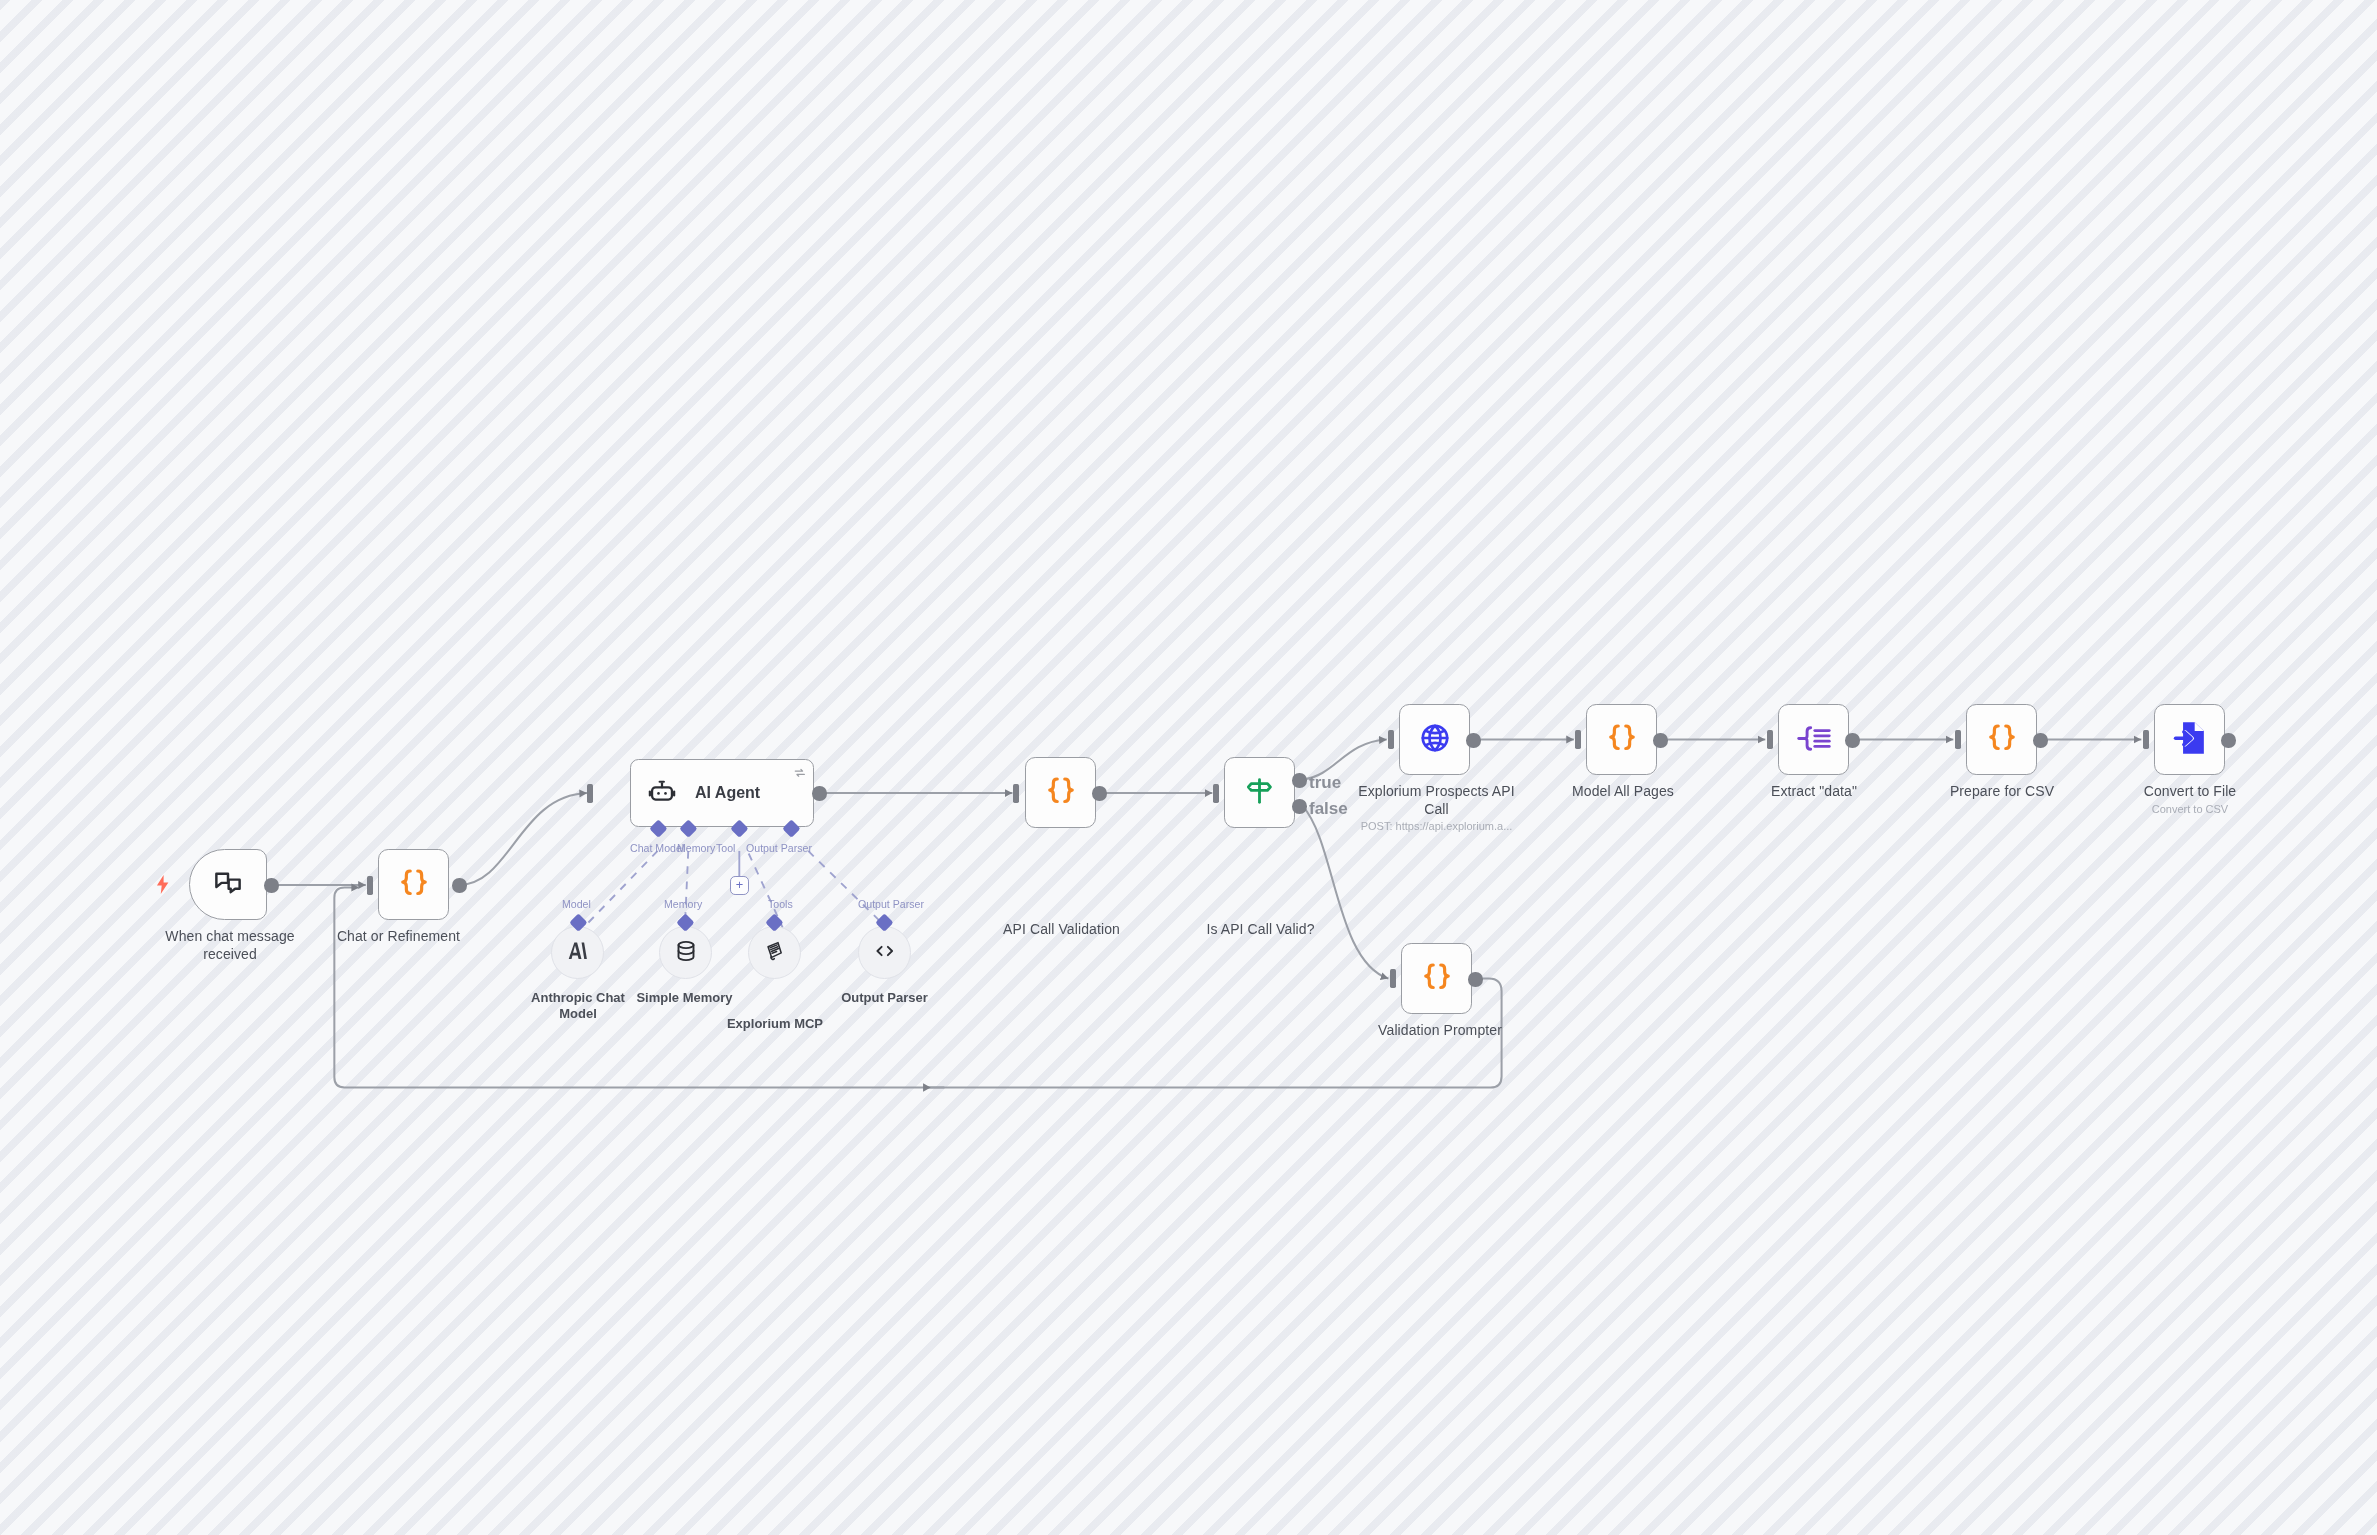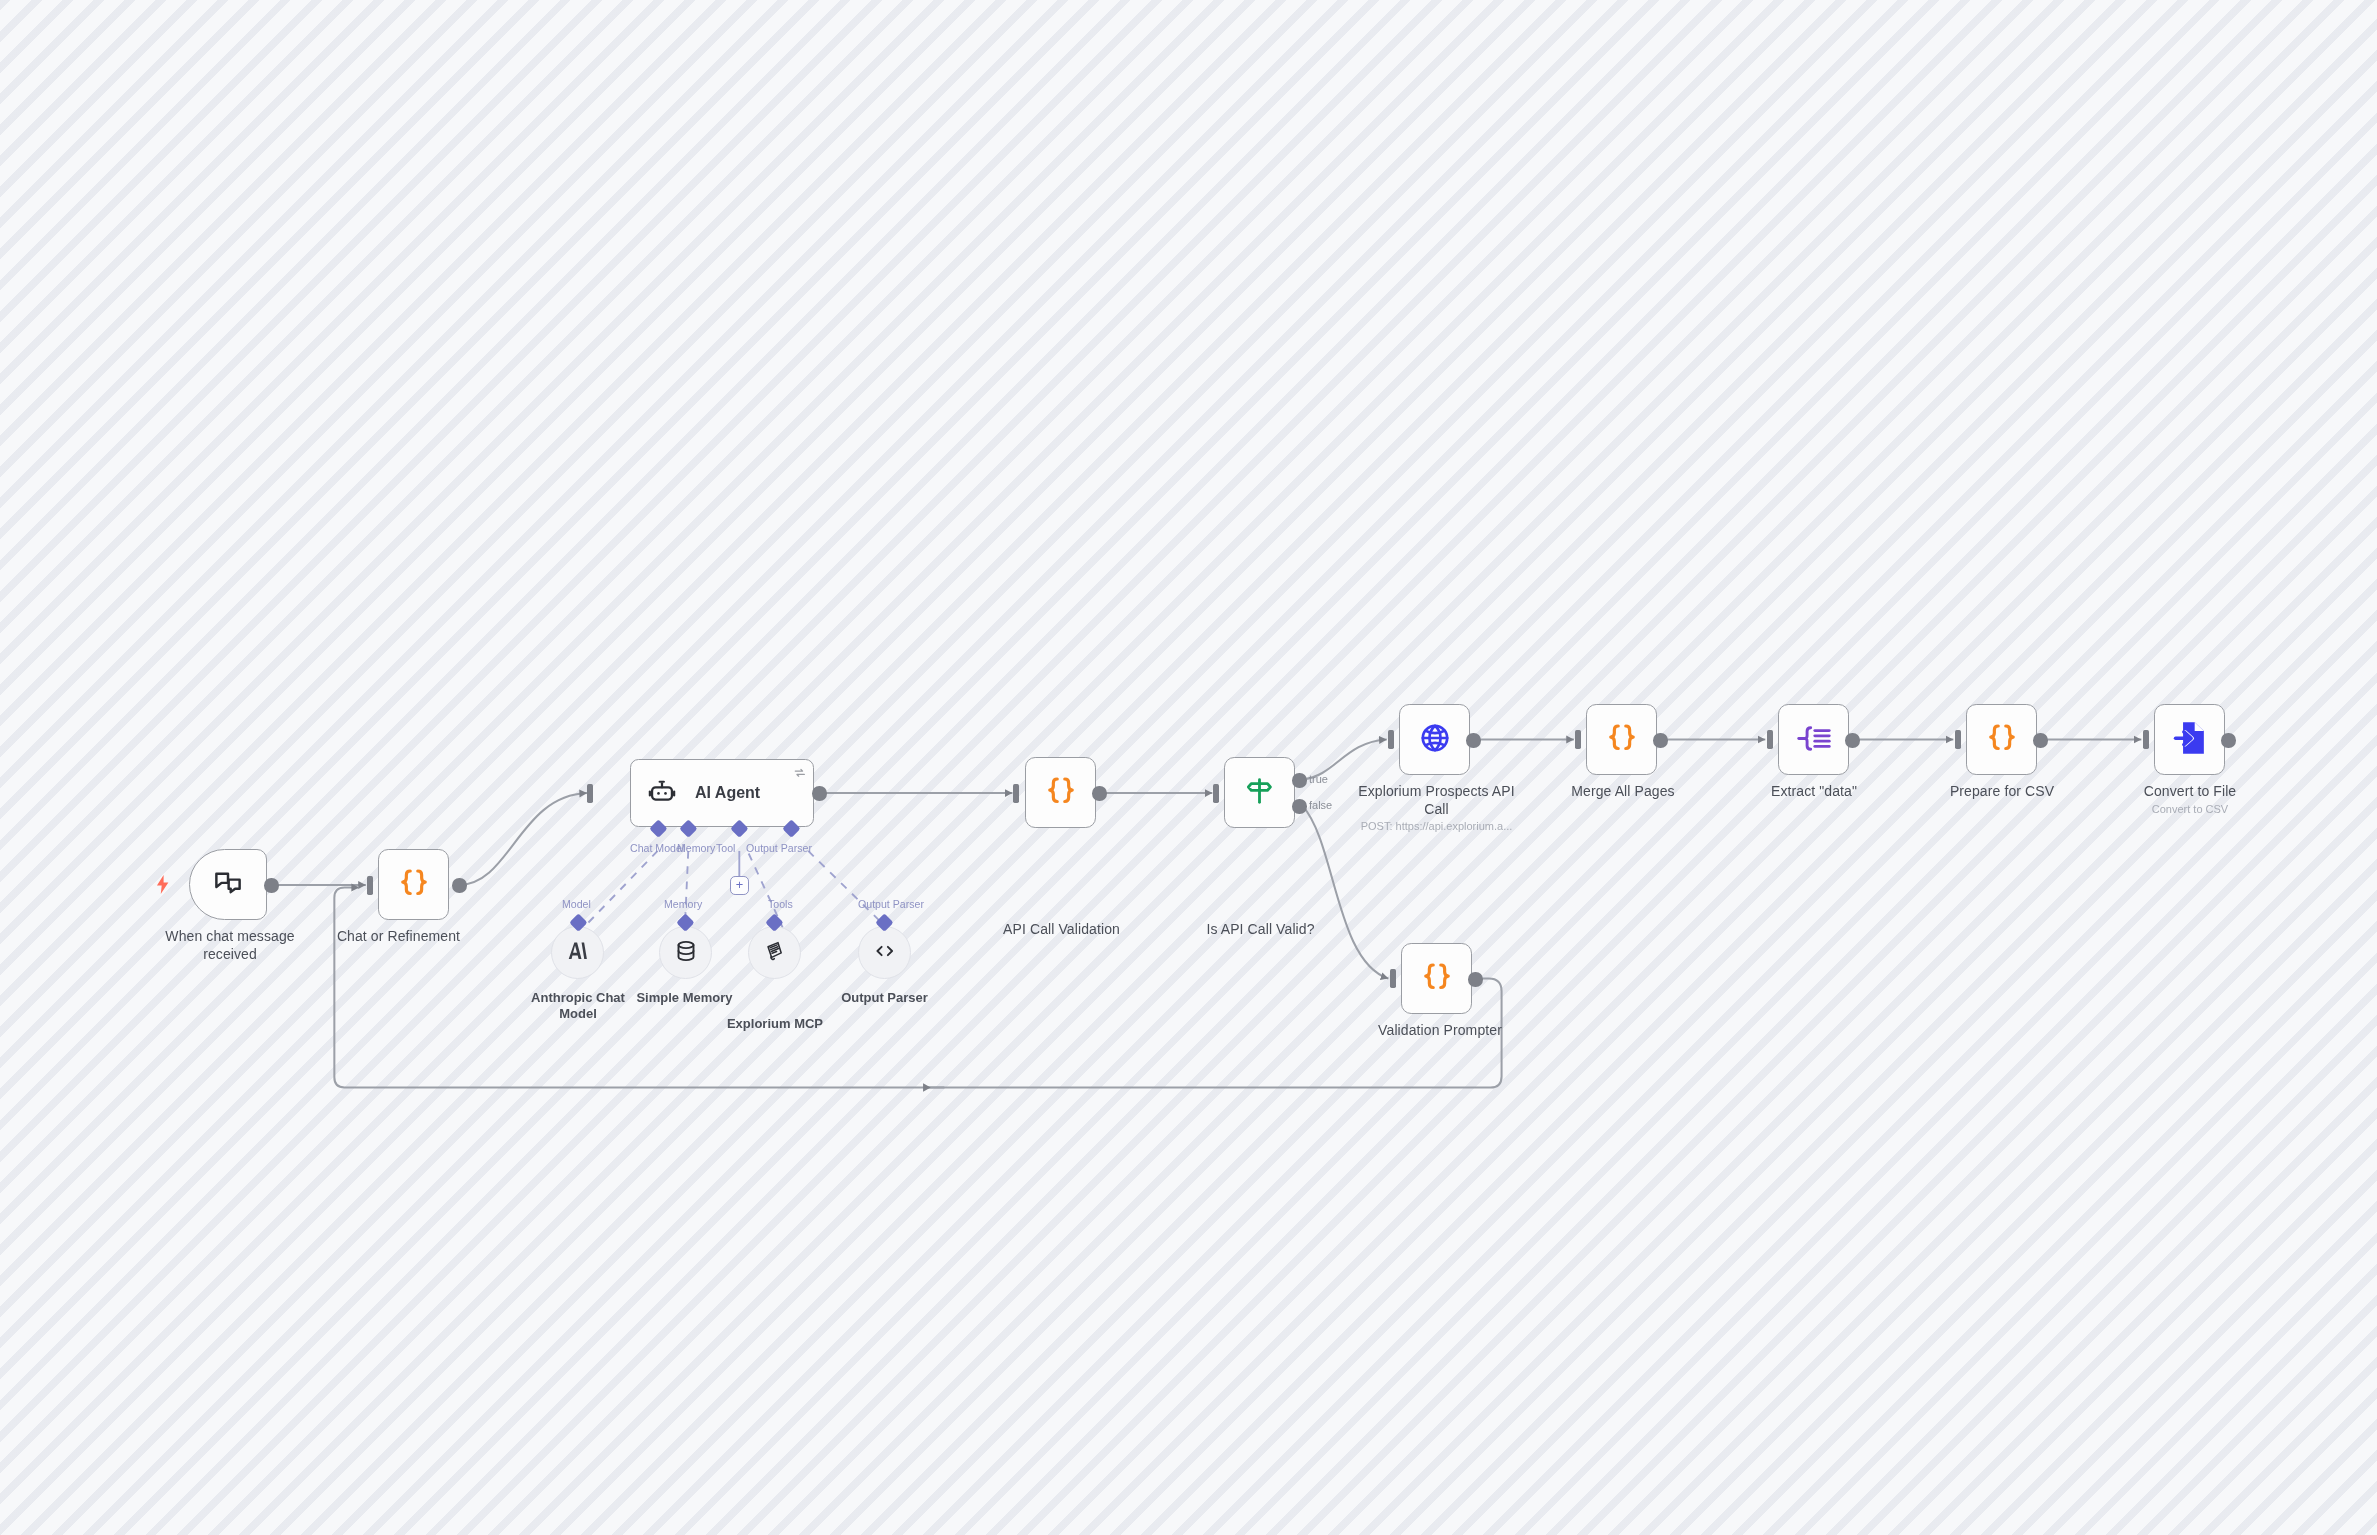--- a/index.html
+++ b/index.html
@@ -89,24 +89,25 @@
   }
   .port-in-bar {
     position: absolute;
     width: 6px; height: 19px;
     background: #7d8088;
     border-radius: 1.7px;
     z-index: 7;
   }
   .port-tag {
     position: absolute;
-    font-size: 11px;
+    font-size: 17px;
     color: #8b8f98;
     z-index: 7;
     white-space: nowrap;
+    font-weight: bold;
   }
 
   
   .subnode {
     position: absolute;
     width: 53px; height: 53px;
     border-radius: 50%;
     background: #f1f2f5;
     border: 1.3px solid #e0e2e8;
     display: flex;
@@ -393,21 +394,21 @@
   <div class="port-in-bar" style="left:1575px; top:730px;"></div>
   <div class="node square" style="left:1586px; top:704px;">
     <span class="ic">
       <svg width="36" height="36" viewBox="0 0 24 24" fill="none" stroke="#f5861f" stroke-width="2.1" stroke-linecap="round" stroke-linejoin="round">
         <path d="M9.5 4c-2 0-2.6 1-2.6 2.6v2c0 1.6-.8 2.6-2.4 2.8 1.6.2 2.4 1.2 2.4 2.8v2.2c0 1.6.6 2.6 2.6 2.6"></path>
         <path d="M14.5 4c2 0 2.6 1 2.6 2.6v2c0 1.6.8 2.6 2.4 2.8-1.6.2-2.4 1.2-2.4 2.8v2.2c0 1.6-.6 2.6-2.6 2.6"></path>
       </svg>
     </span>
   </div>
   <div class="port-out" style="left:1653px; top:733px;"></div>
-  <div class="node-title" style="left:1549px; top:783px; width:148px;">Merge All Pages</div>
+  <div class="node-title" style="left:1549px; top:783px; width:148px;">Model All Pages</div>
 
   <div class="port-in-bar" style="left:1767px; top:730px;"></div>
   <div class="node square" style="left:1778px; top:704px;">
     <span class="ic">
       <svg width="36" height="31" viewBox="0 0 26 22" fill="none" stroke="#7a44cf" stroke-width="2.1" stroke-linecap="round" stroke-linejoin="round">
         <path d="M2 11h4.2"></path>
         <path d="M10.6 3.2c-2 0-2.6 1-2.6 2.6v3.4c0 1-.5 1.6-1.5 1.8 1 .2 1.5.8 1.5 1.8v3.4c0 1.6.6 2.6 2.6 2.6"></path>
         <path d="M13.6 5.3H24"></path>
         <path d="M13.6 9.1H24"></path>
         <path d="M13.6 12.9H24"></path>

